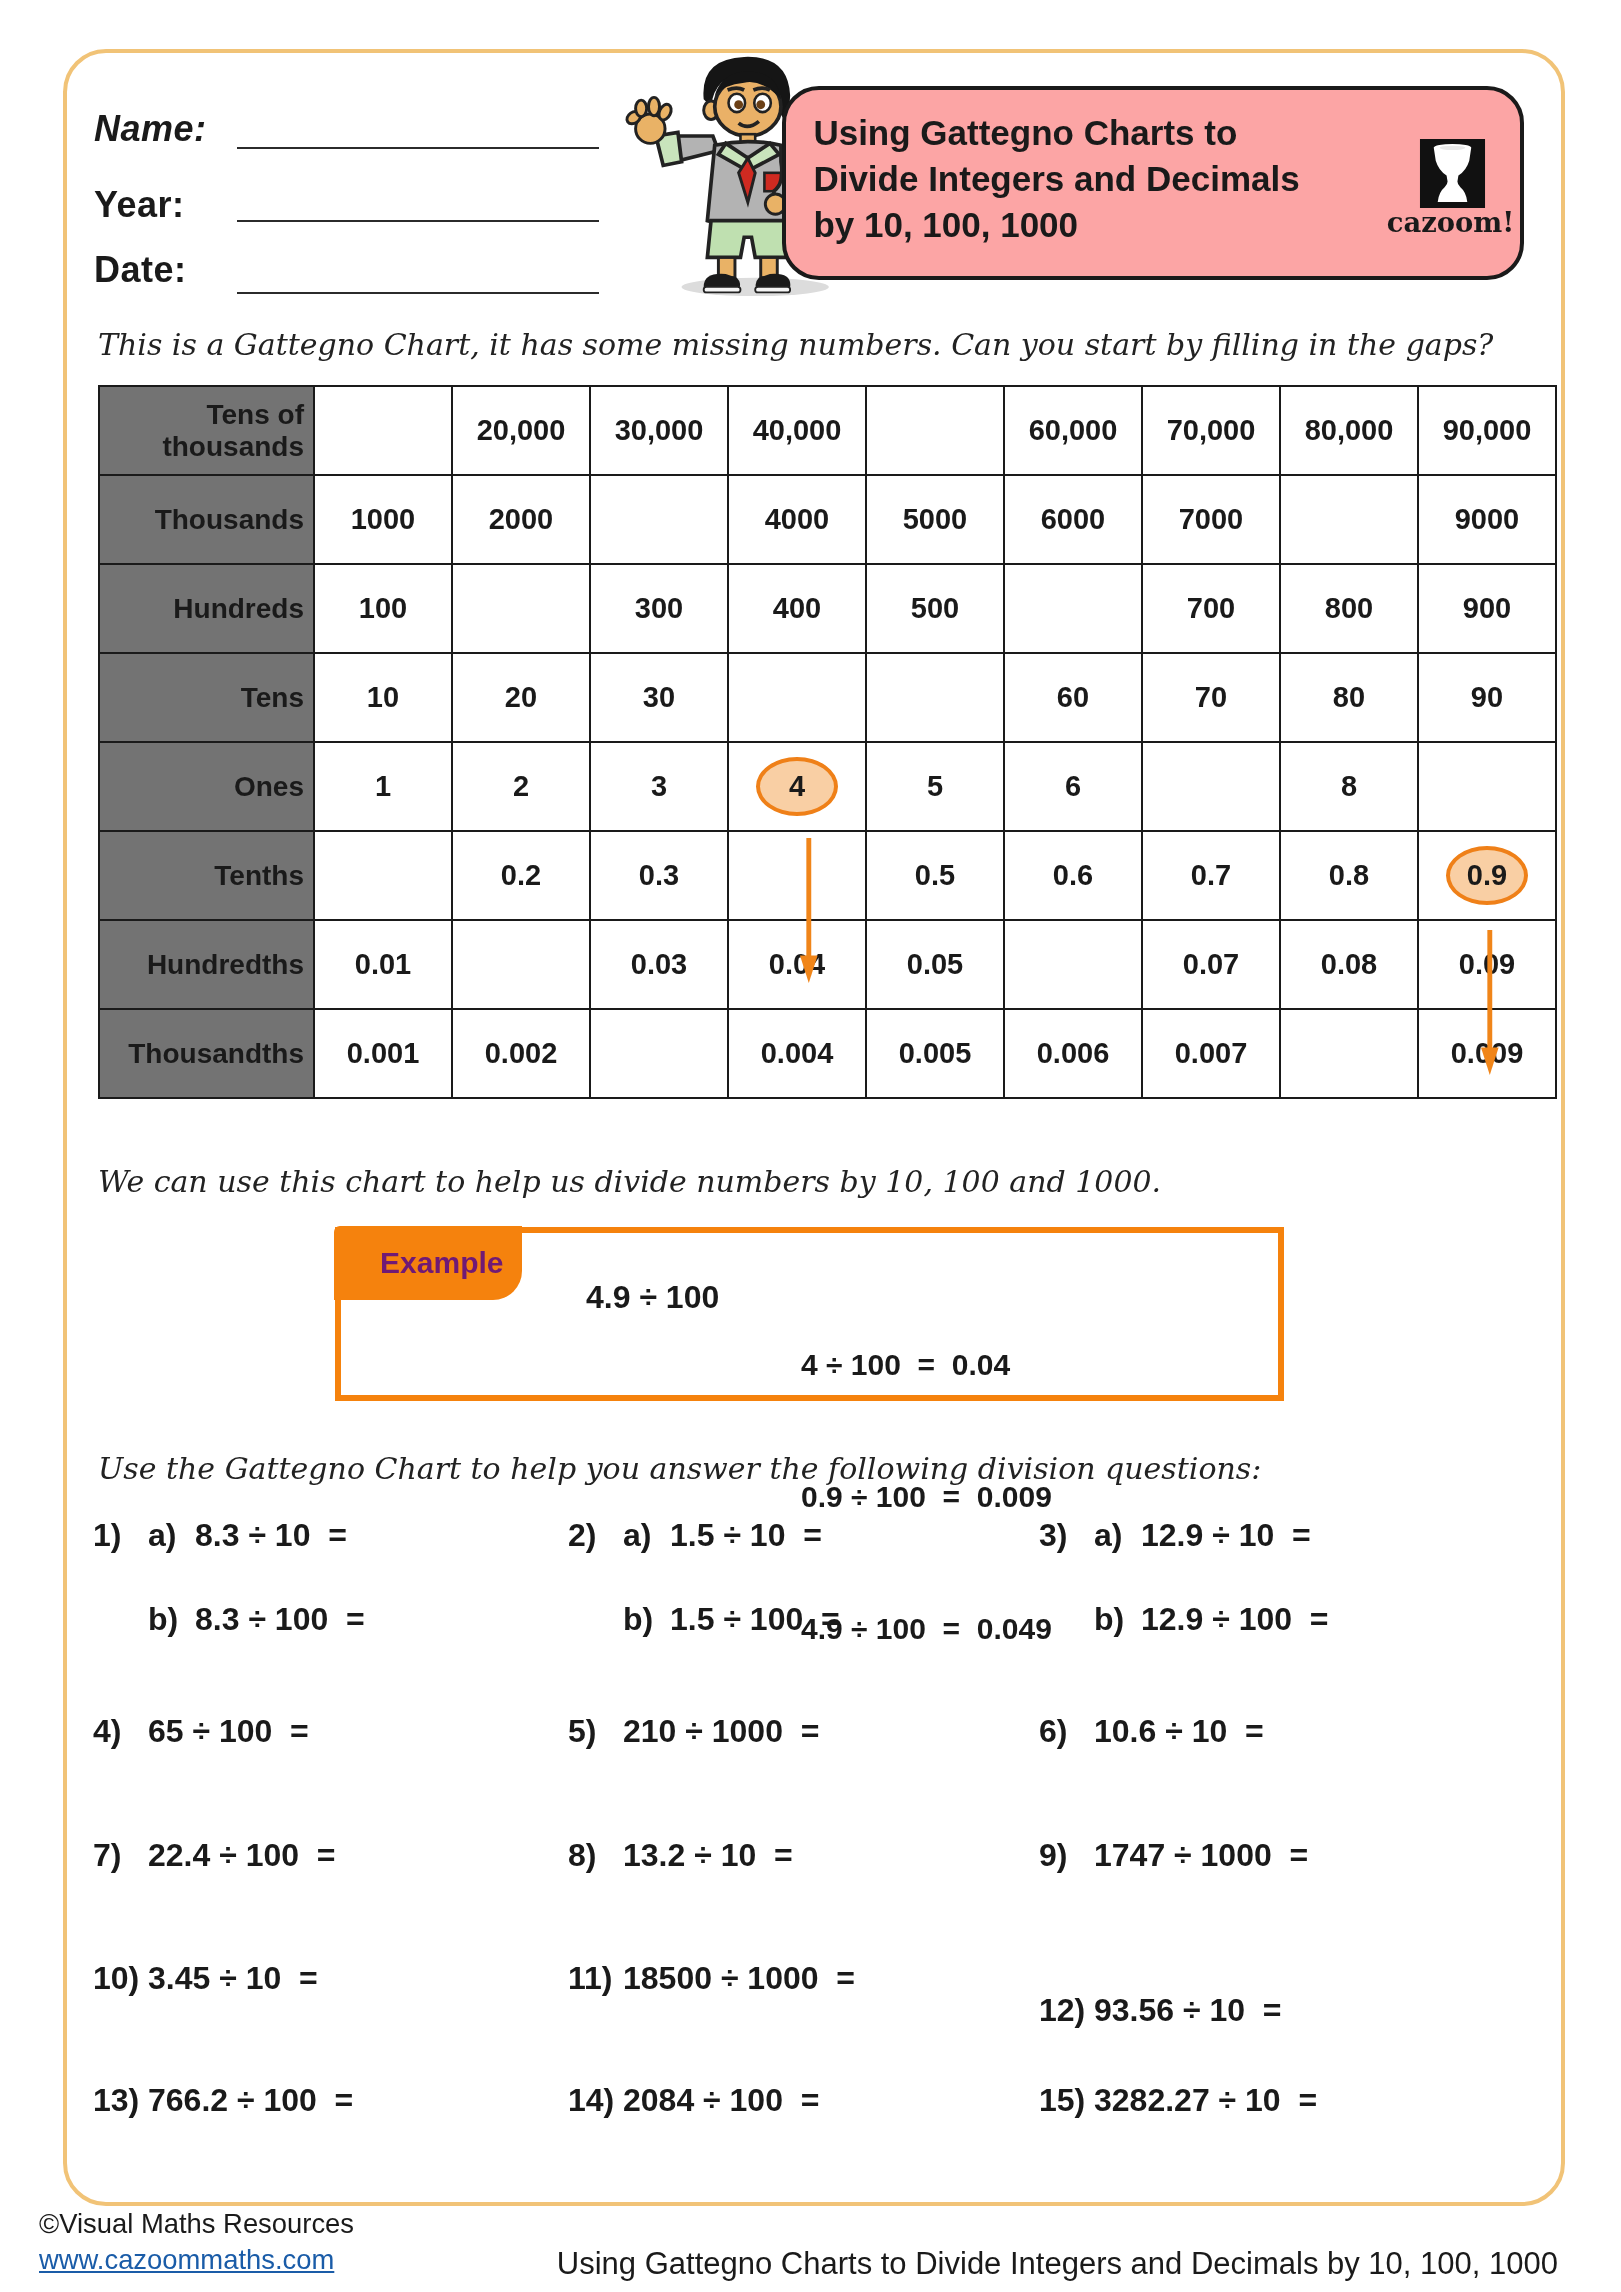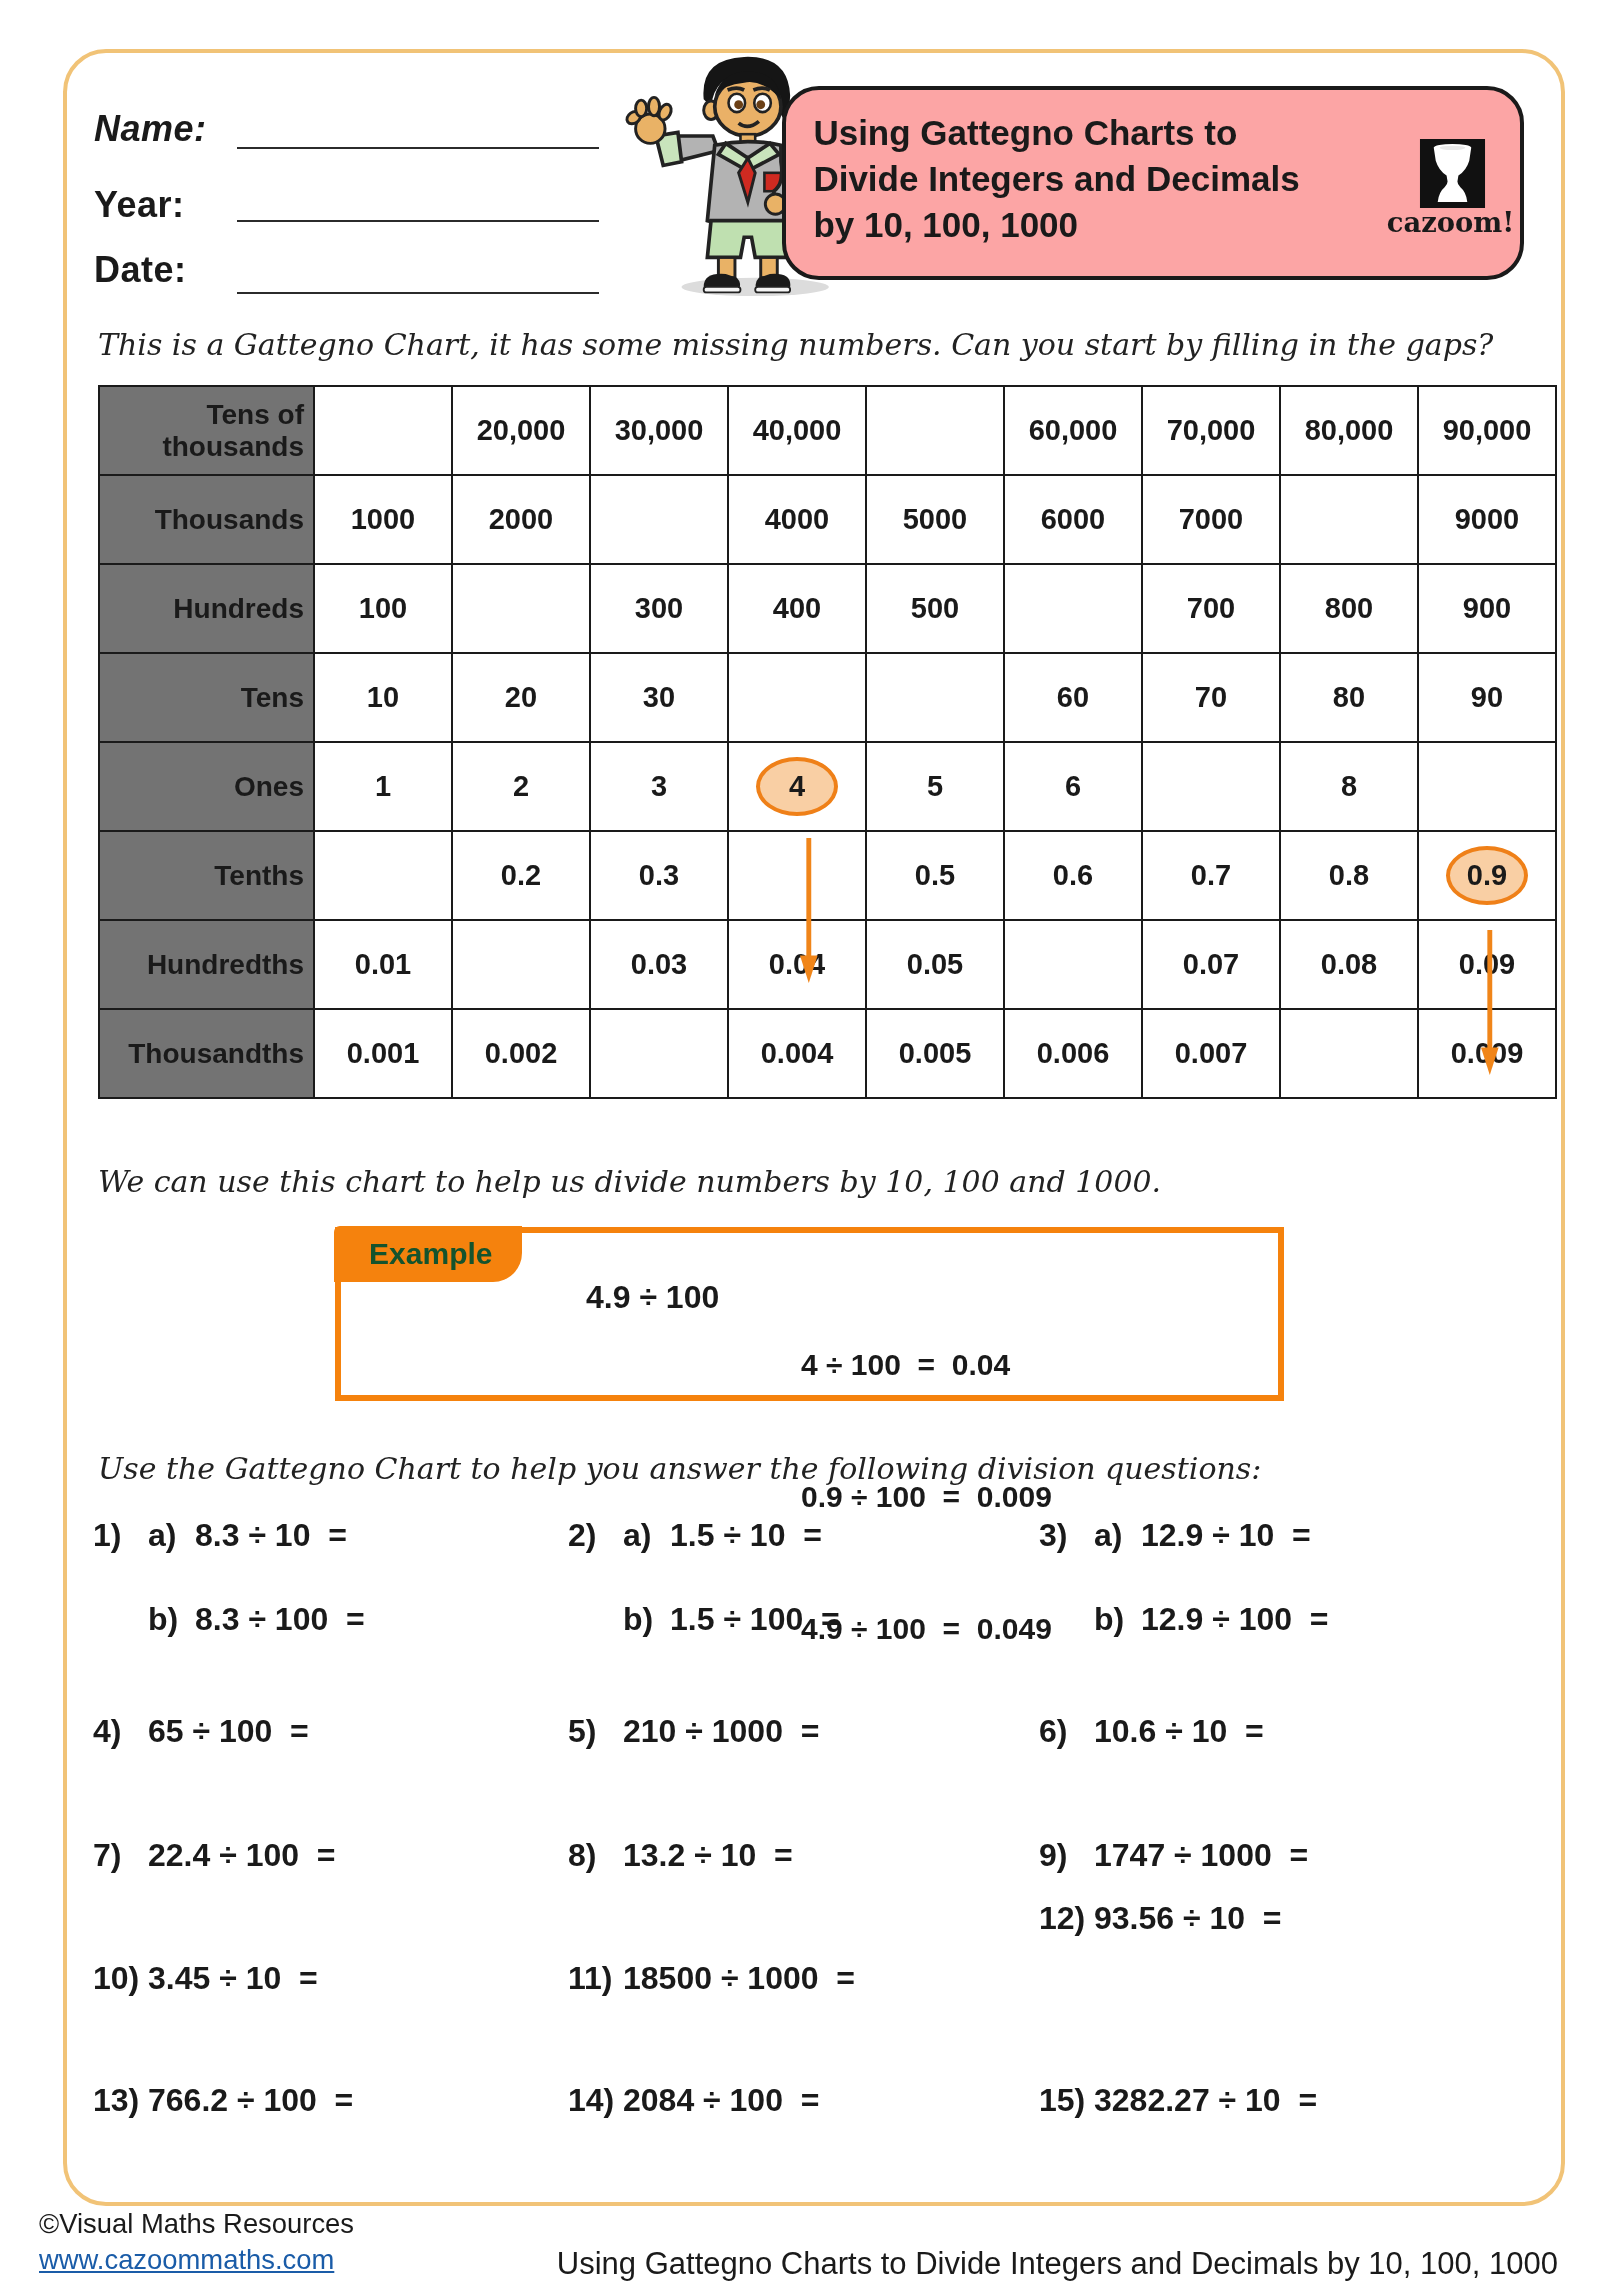--- a/index.html
+++ b/index.html
@@ -32,24 +32,24 @@
   table.gattegno th{width:195px;background:#737373;font-size:28px;font-weight:bold;line-height:32px;padding:0 9px;text-align:right;}
   table.gattegno td{width:136px;font-size:29px;font-weight:bold;background:#fff;}
   .circle{display:inline-flex;align-items:center;justify-content:center;
           width:74px;height:51px;border:4.9px solid #EF8018;border-radius:50%;
           background:#F9CFA4;}
   .arrow{position:absolute;width:21.6px;pointer-events:none;}
 
   
   .example-box{position:absolute;left:335px;top:1227px;width:949px;height:174px;
                border:6.9px solid #F5820D;background:#fff;box-sizing:border-box;}
-  .example-tab{position:absolute;left:-6.9px;top:-6.9px;width:188px;height:56px;
-               background:#F5820D;border-radius:5.9px 0 29px 0;color:#14532d;
+  .example-tab{position:absolute;left:-6.9px;top:-6.9px;width:188px;height:74px;
+               background:#F5820D;border-radius:5.9px 0 29px 0;color:#701a75;
                font-size:30px;font-weight:bold;display:flex;align-items:center;
-               padding-left:35px;box-sizing:border-box;}
+               padding-left:46px;box-sizing:border-box;}
   .example-problem{position:absolute;left:245px;top:25.5px;font-size:32px;font-weight:bold;white-space:pre;margin-top:20px;}
   .example-steps{position:absolute;left:460px;top:21.6px;font-size:30px;font-weight:bold;line-height:44px;white-space:pre;}
 
   
   .q-cell{position:absolute;display:flex;align-items:baseline;font-weight:bold;font-size:32px;}
   .q-num{display:inline-block;width:55px;flex:0 0 55px;}
   .q-sub{display:inline-block;width:47px;flex:0 0 47px;}
   .q-expr{white-space:pre;}
 
   
@@ -315,21 +315,21 @@
         <span class="q-expr">1747 ÷ 1000  =</span>
       </div>
       <div class="q-cell" style="left: 93px; top: 1960px;">
         <span class="q-num">10)</span>
         <span class="q-expr">3.45 ÷ 10  =</span>
       </div>
       <div class="q-cell" style="left: 568px; top: 1960px;">
         <span class="q-num">11)</span>
         <span class="q-expr">18500 ÷ 1000  =</span>
       </div>
-      <div class="q-cell" style="left: 1039px; top: 1900px;">
+      <div class="q-cell" style="left: 1039px; top: 1992px;">
         <span class="q-num">12)</span>
         <span class="q-expr">93.56 ÷ 10  =</span>
       </div>
       <div class="q-cell" style="left: 93px; top: 2082px;">
         <span class="q-num">13)</span>
         <span class="q-expr">766.2 ÷ 100  =</span>
       </div>
       <div class="q-cell" style="left: 568px; top: 2082px;">
         <span class="q-num">14)</span>
         <span class="q-expr">2084 ÷ 100  =</span>

